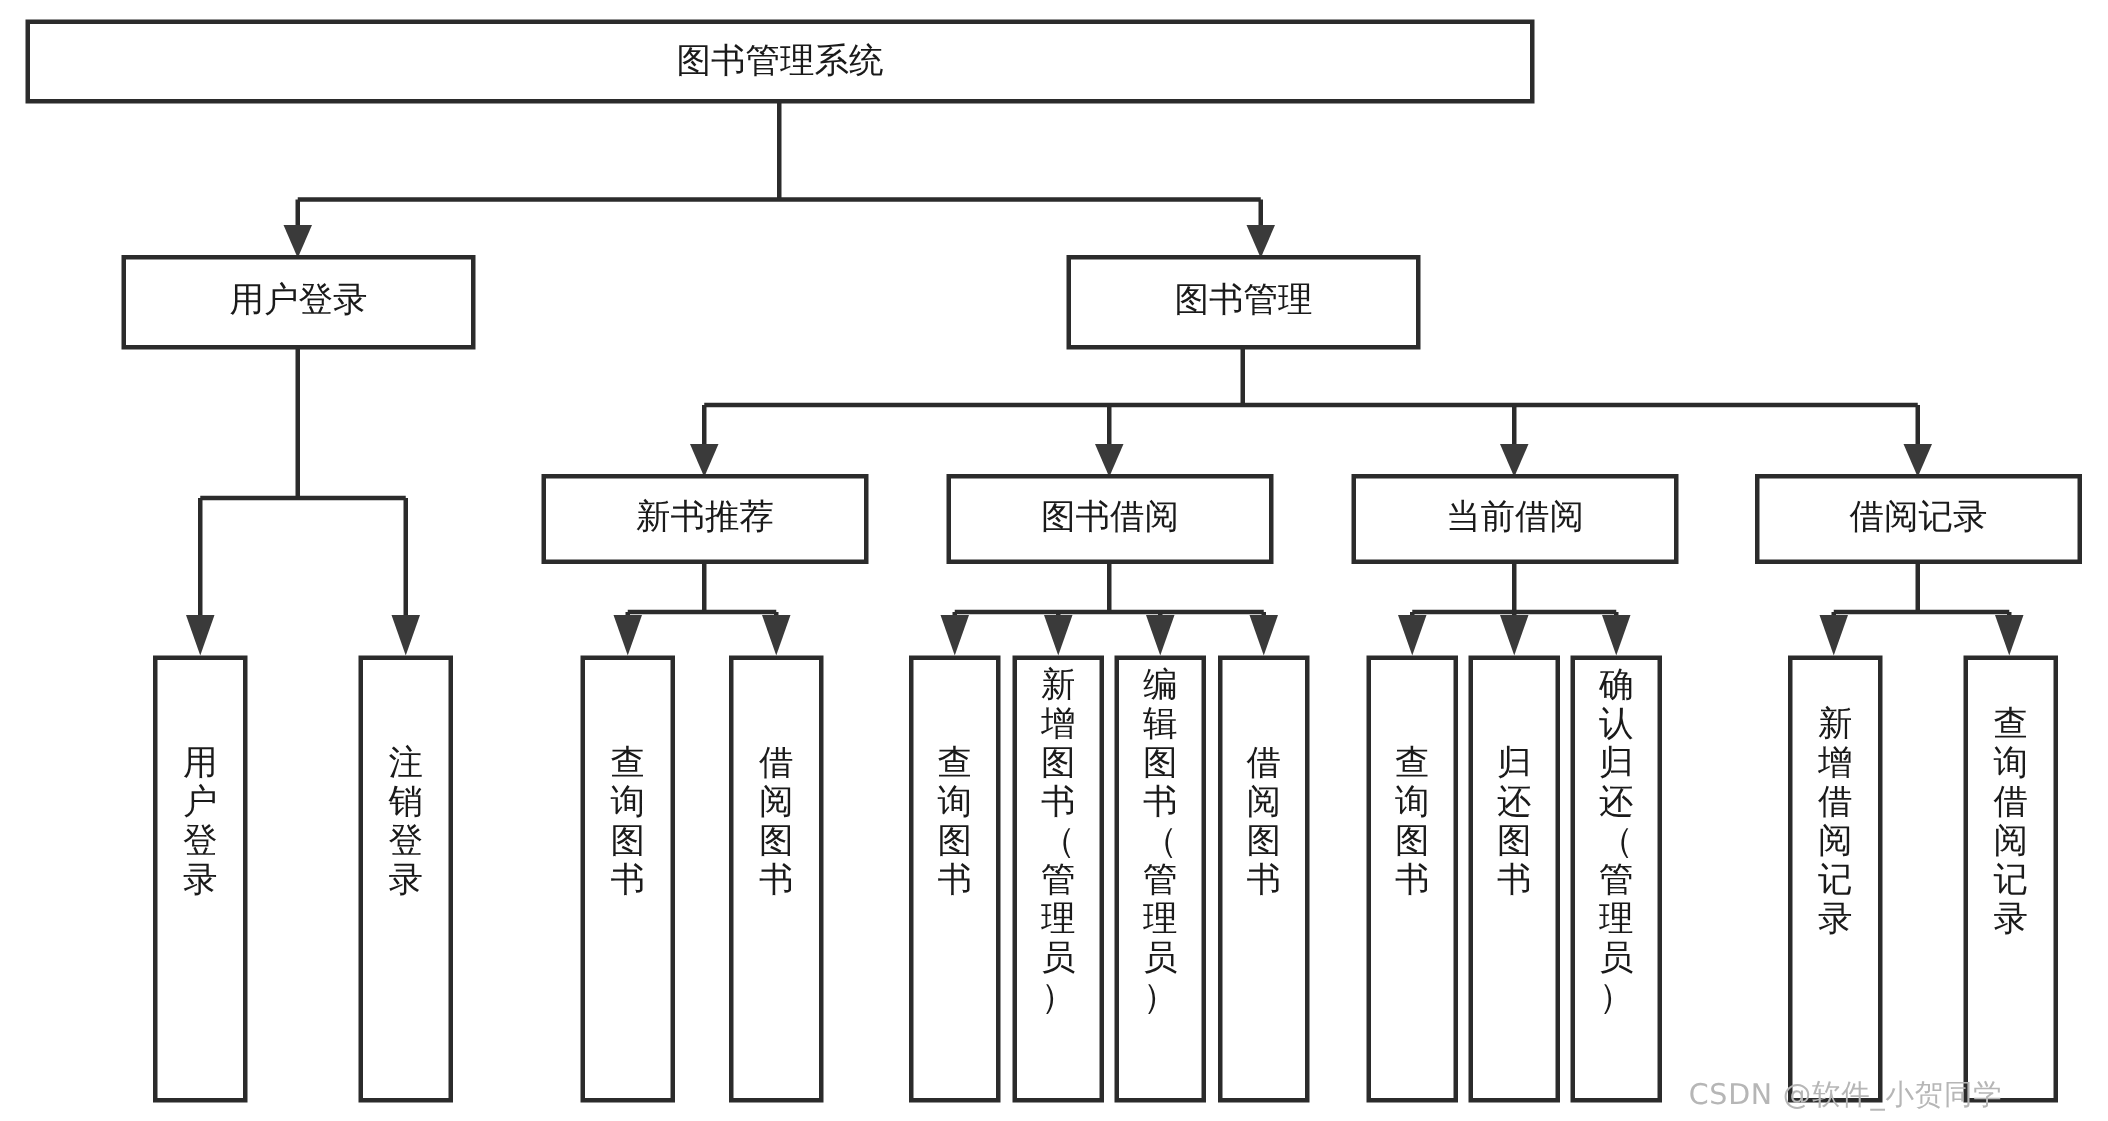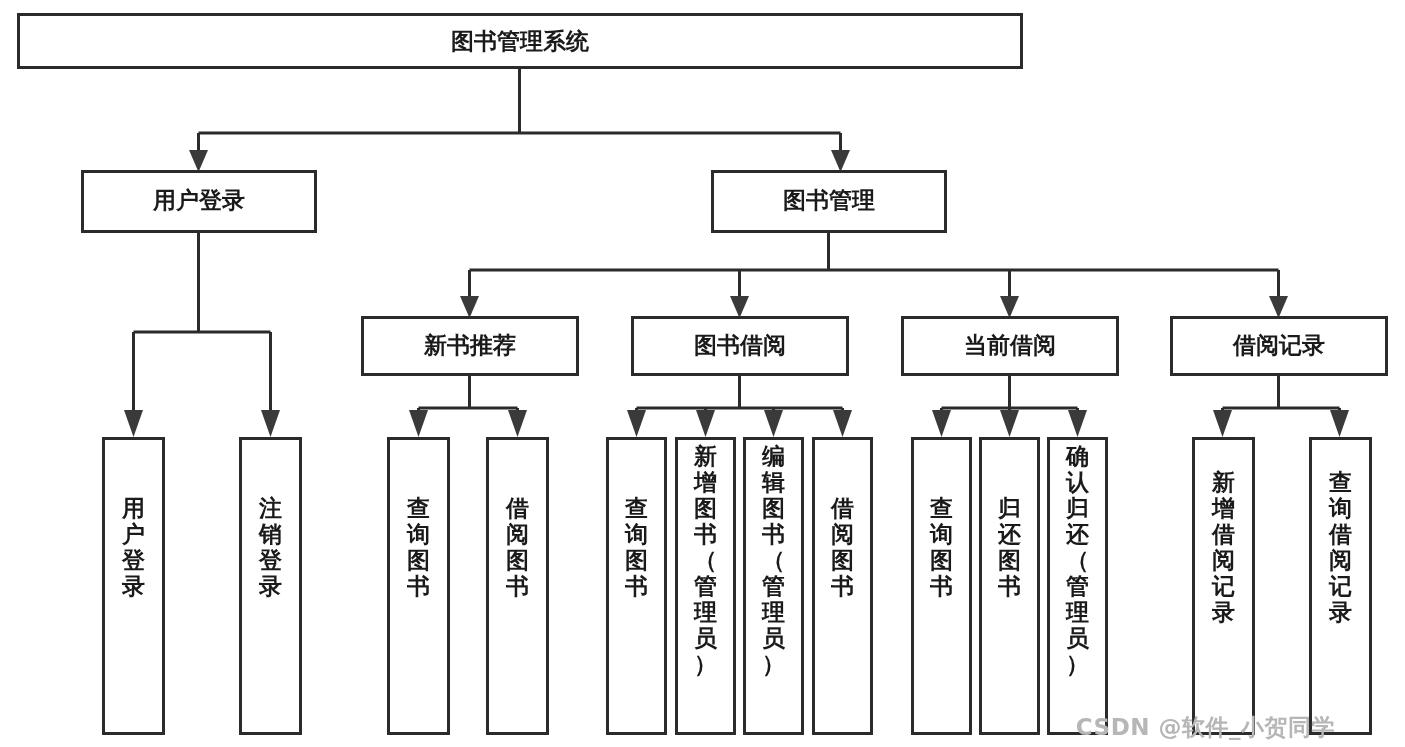--- a/index.html
+++ b/index.html
@@ -13,21 +13,20 @@
     position: relative;
     overflow: hidden;
     font-family: "DejaVu Sans", "Liberation Sans", sans-serif;
   }
   #diagram-root {
     position: absolute;
     left: 0;
     top: 0;
     width: 1343px;
     height: 747px;
-    font-weight: bold;
   }
   svg.flow {
     display: block;
     width: 1405px;
     height: 747px;
   }
   .node-box {
     fill: #ffffff;
     stroke: #2b2b2b;
     stroke-width: 3;
@@ -53,21 +52,21 @@
     font-family: "DejaVu Sans", "Liberation Sans", sans-serif;
     fill: #1a1a1a;
     font-size: 23px;
     text-anchor: middle;
   }
   .watermark {
     position: absolute;
     right: 8px;
     bottom: 4px;
     font-family: "DejaVu Sans", "Liberation Sans", sans-serif;
-    font-size: 23px;
+    font-size: 19px;
     color: #b6b6b6;
     white-space: nowrap;
     letter-spacing: 0.5px;
   }
 </style>
 </head>
 <body>
 
 <div id="diagram-root">
   <svg class="flow" viewBox="0 0 1405 747" xmlns="http://www.w3.org/2000/svg">

